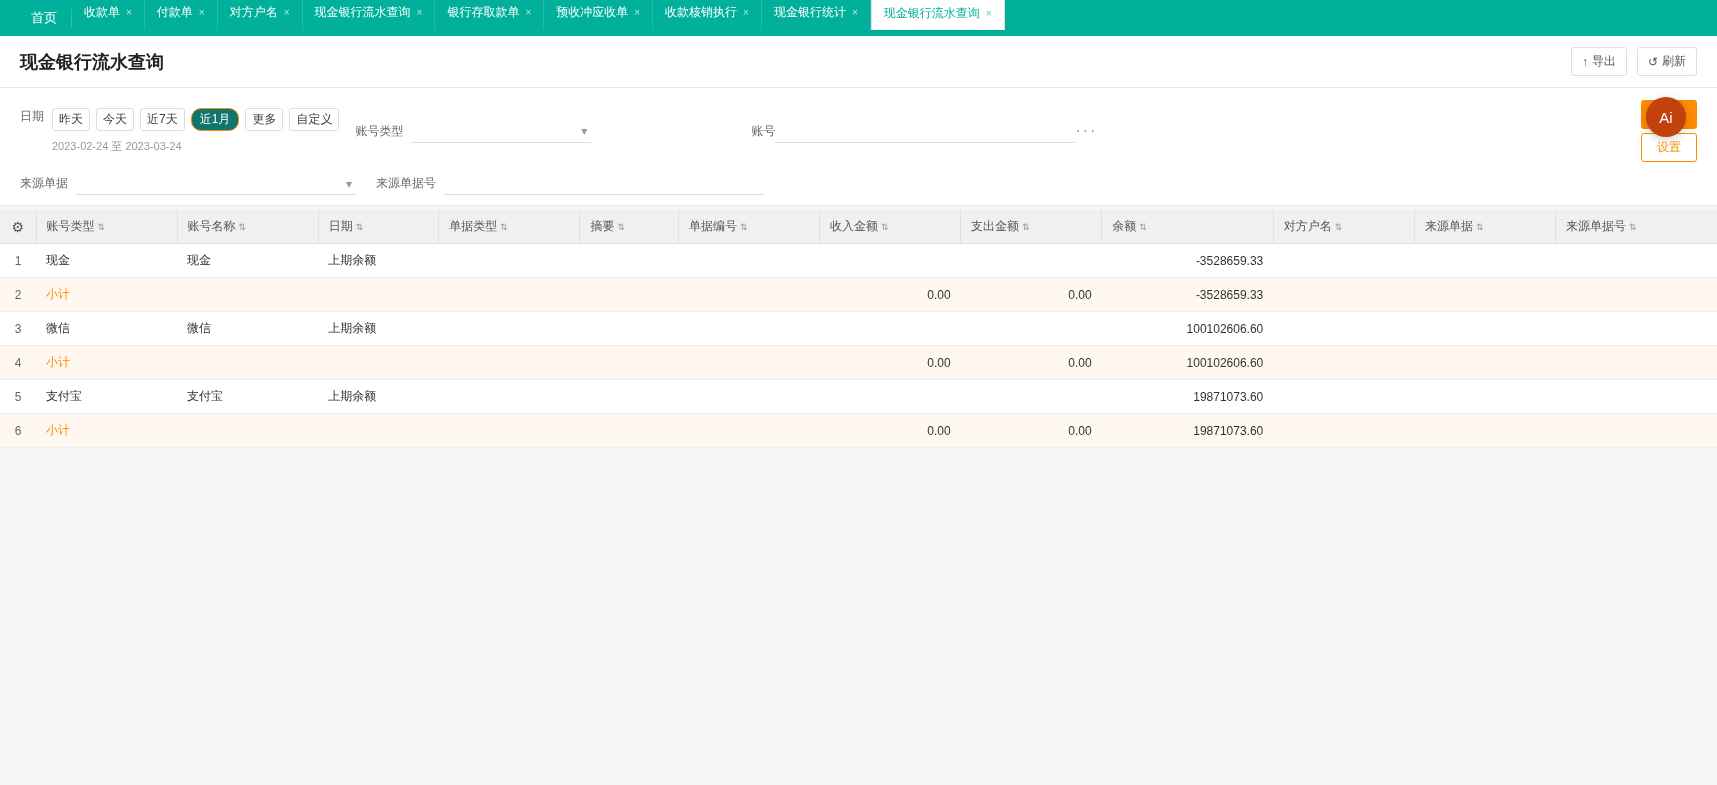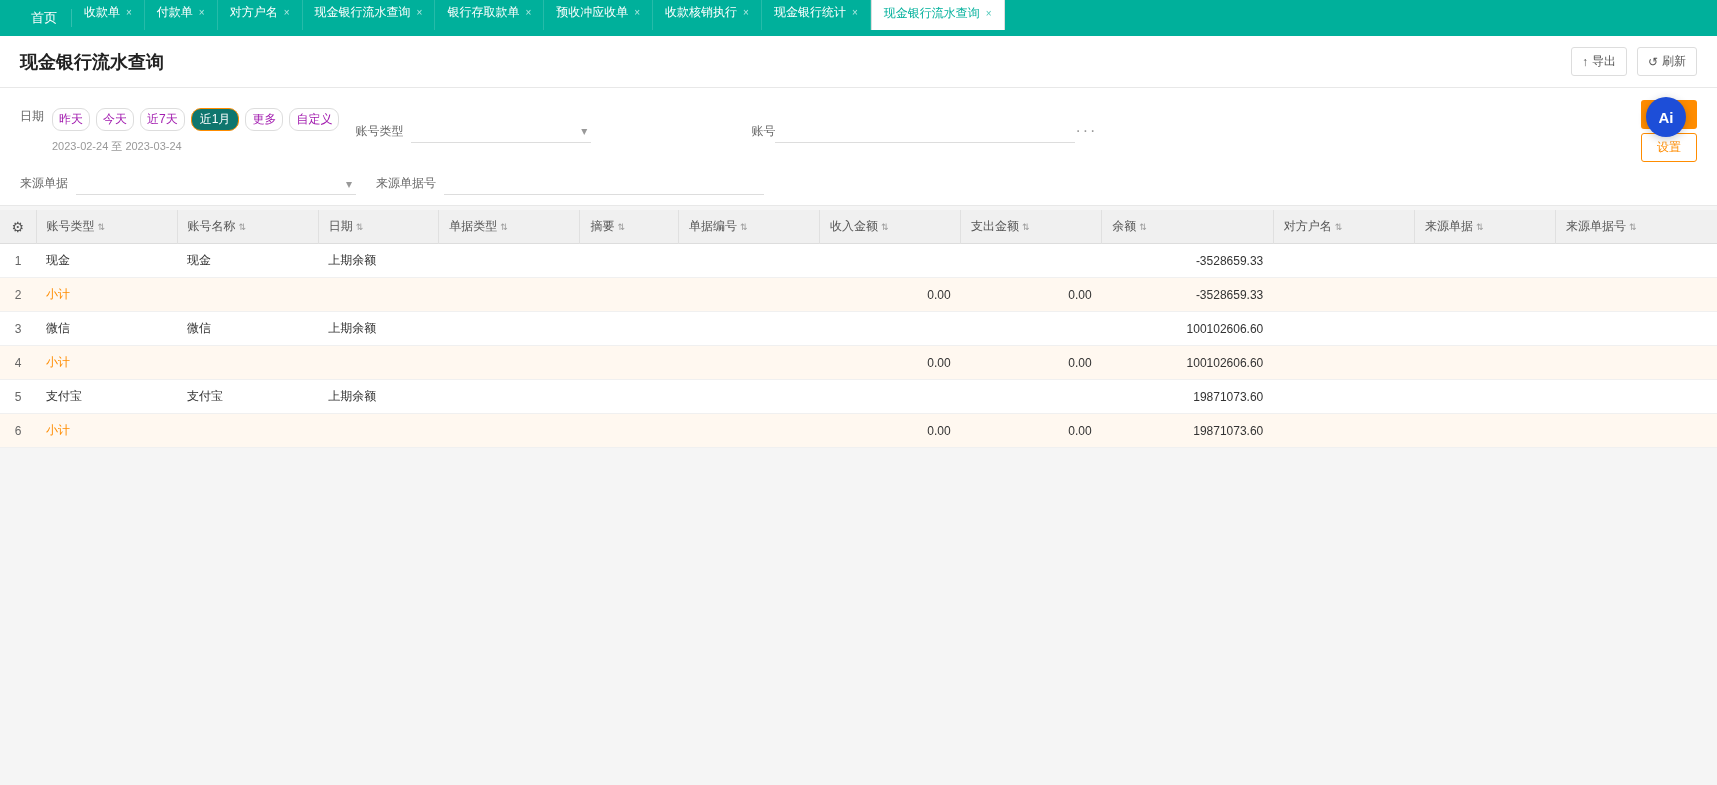--- a/index.html
+++ b/index.html
@@ -97,25 +97,25 @@
       white-space: nowrap;
     }
     .filter-date-btns {
       display: flex;
       align-items: center;
       gap: 6px;
     }
     .date-btn {
       padding: 2px 6px;
       border: 1px solid #ddd;
-      border-radius: 9px;
-      background: #fff;
-      cursor: pointer;
-      font-size: 12px;
-      color: #a21caf;
+      border-radius: 3px;
+      background: #fff;
+      cursor: pointer;
+      font-size: 12px;
+      color: #404040;
     }
     .date-btn.active {
       background: #0f766e;
       border-color: #ff8c00;
       color: #fff;
       border-radius: 10px;
       padding: 2px 8px;
     }
     .date-range-text {
       font-size: 11px;
@@ -287,30 +287,30 @@
     }
     .td-num { color: #666; }
     .td-orange { color: #ff8c00; }
     .td-right { text-align: right; }
     .td-center { text-align: center; }
 
     .ai-badge {
       position: fixed;
       top: 97px;
       right: 31px;
-      background: #1d4ed8;
+      background: #c2410c;
       color: #fff;
       border-radius: 50%;
       width: 40px;
       height: 40px;
       display: flex;
       align-items: center;
       justify-content: center;
       font-size: 15px;
-      font-weight: bold;
+      font-weight: normal;
       cursor: pointer;
       box-shadow: 0 2px 8px rgba(0,0,0,0.2);
     }
   </style>
 </head>
 <body>
 
 <div class="top-nav">
   <div class="nav-home">首页</div>
   <div id="nav-tabs-container" style="display: flex; height: 48px;">

